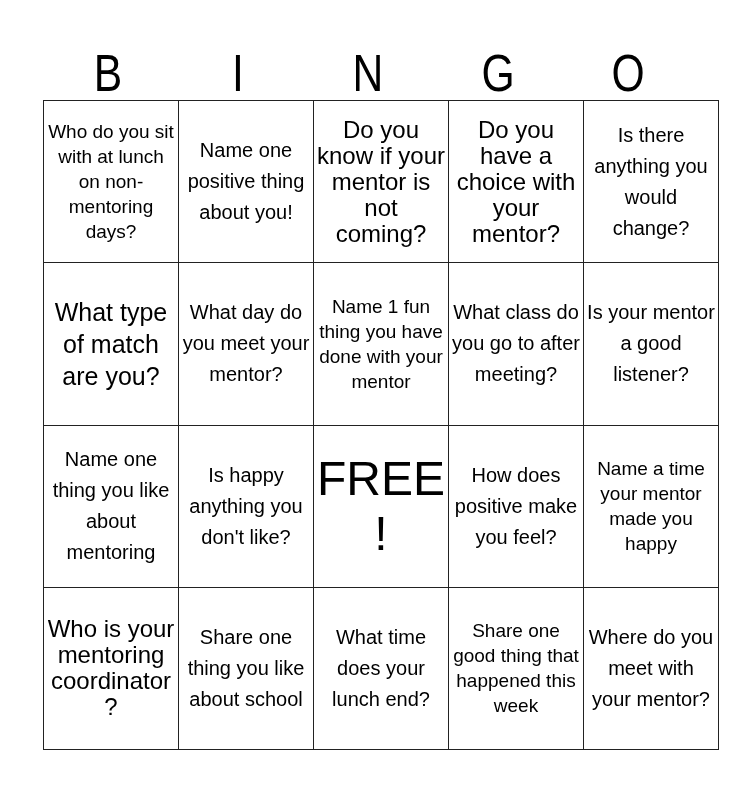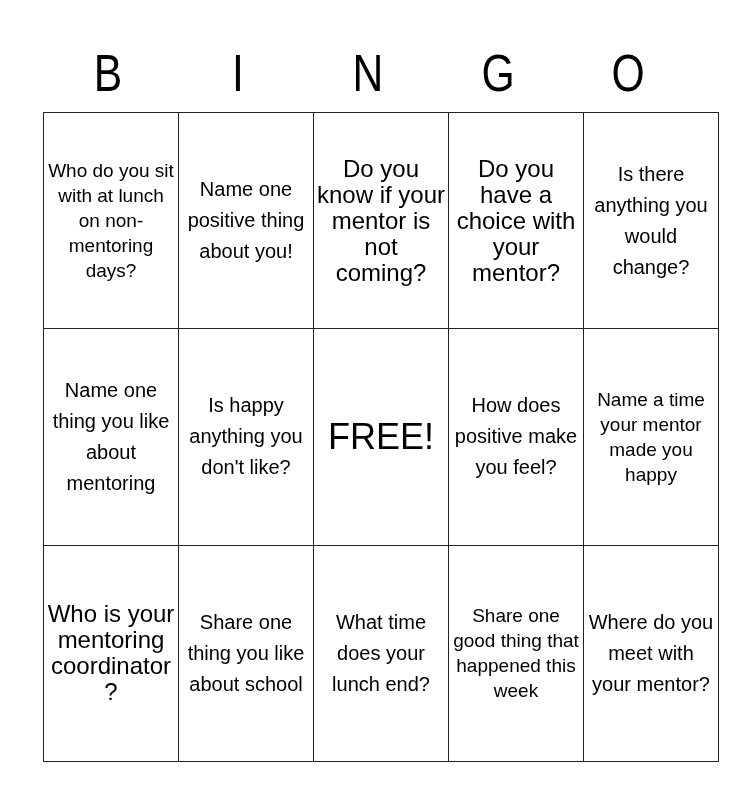--- a/index.html
+++ b/index.html
@@ -28,41 +28,41 @@
       text-align: center;
       font-size: 52px;
       line-height: 62px;
       display: inline-block;
       transform: scaleX(0.82);
       transform-origin: center;
     }
     .card {
       position: absolute;
       left: 43px;
-      top: 112px;
+      top: 100px;
       width: 650px;
       height: 650px;
       border-collapse: collapse;
       table-layout: fixed;
     }
     .card td {
       width: 130px;
       height: 130px;
       border: 1.5px solid #222222;
       text-align: center;
       vertical-align: middle;
       padding: 0 2px;
       line-height: 1.15;
       word-wrap: break-word;
     }
     .fs-s  { font-size: 19px; line-height: 25px !important; }
     .fs-m  { font-size: 24px; line-height: 26px !important; }
     .fs-l  { font-size: 20px; line-height: 31px !important; }
     .fs-xl { font-size: 25px; line-height: 32px !important; }
-    .free  { font-size: 36px; }
+    .free  { font-size: 48px; }
   </style>
 </head>
 <body>
 
 <div class="header">
   <div class="header-letter">B</div>
   <div class="header-letter">I</div>
   <div class="header-letter">N</div>
   <div class="header-letter">G</div>
   <div class="header-letter">O</div>
@@ -71,20 +71,27 @@
 <table class="card">
   <tbody>
       <tr>
     <td class="fs-s">Who do you sit with at lunch on non-mentoring days?</td>
     <td class="fs-l">Name one positive thing about you!</td>
     <td class="fs-m">Do you know if your mentor is not coming?</td>
     <td class="fs-m">Do you have a choice with your mentor?</td>
     <td class="fs-l">Is there anything you would change?</td>
   </tr>
   <tr>
+    <td class="fs-xl">What type of match are you?</td>
+    <td class="fs-l">What day do you meet your mentor?</td>
+    <td class="fs-s">Name 1 fun thing you have done with your mentor</td>
+    <td class="fs-l">What class do you go to after meeting?</td>
+    <td class="fs-l">Is your mentor a good listener?</td>
+  </tr>
+  <tr>
     <td class="fs-l">Name one thing you like about mentoring</td>
     <td class="fs-l">Is happy anything you don't like?</td>
     <td class="free">FREE!</td>
     <td class="fs-l">How does positive make you feel?</td>
     <td class="fs-s">Name a time your mentor made you happy</td>
   </tr>
   <tr>
     <td class="fs-m">Who is your mentoring coordinator?</td>
     <td class="fs-l">Share one thing you like about school</td>
     <td class="fs-l">What time does your lunch end?</td>

